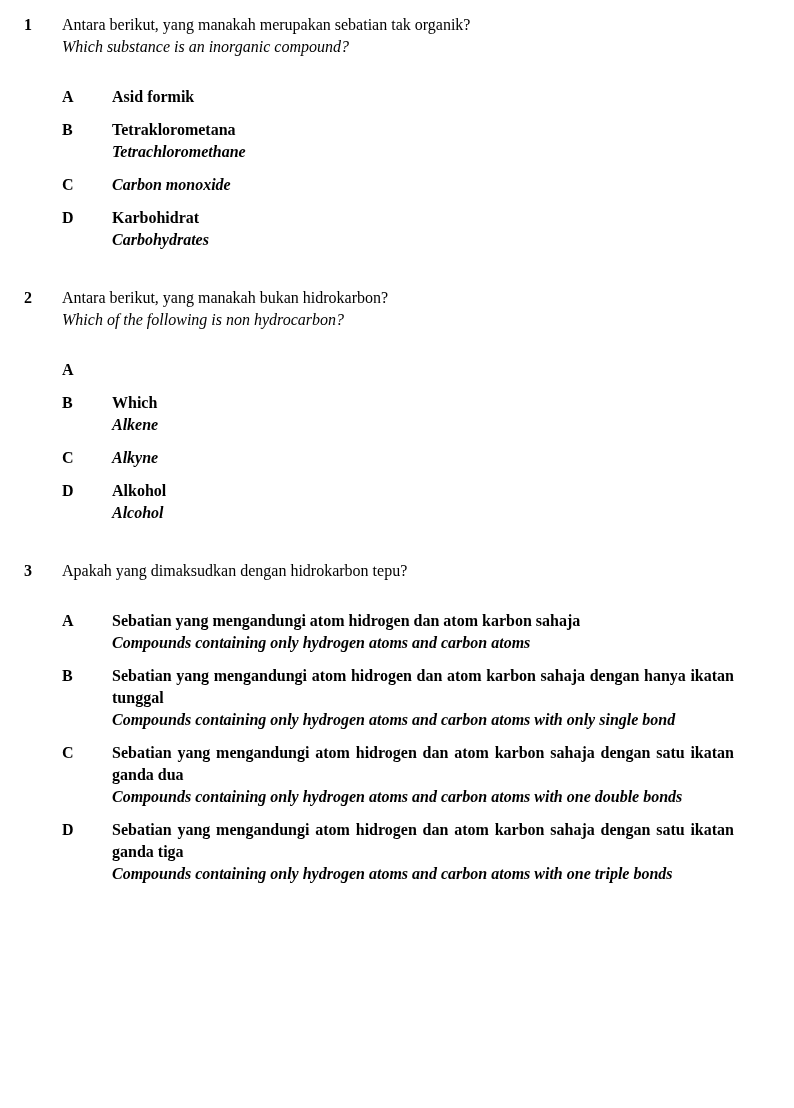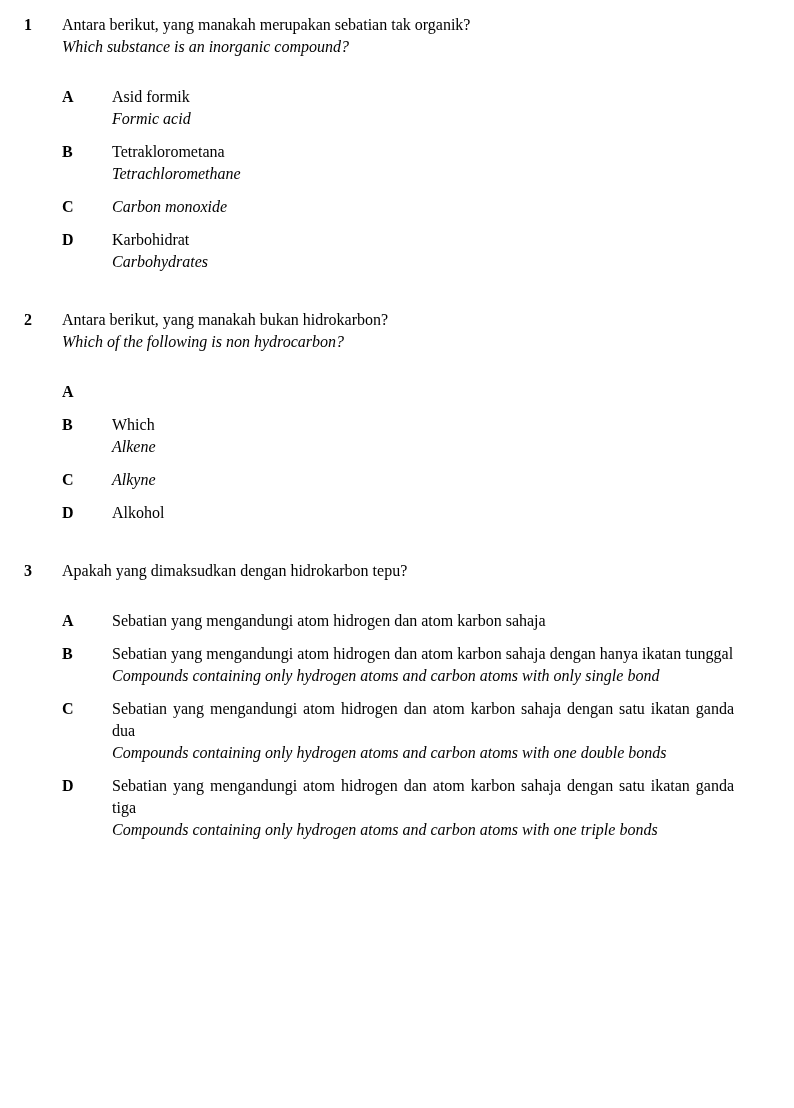--- a/index.html
+++ b/index.html
@@ -51,20 +51,21 @@
     margin-bottom: 0;
   }
   .opt-letter {
     width: 50px;
     flex: none;
     font-weight: bold;
   }
   .opt-text {
     flex: 1;
     text-align: justify;
+    font-weight: bold;
   }
   .english {
     font-style: italic;
   }
 </style>
 </head>
 <body>
 
 <main class="page">
   <div id="questions-container">
@@ -74,21 +75,20 @@
       <div class="q-text">
         <div class="malay">Antara berikut, yang manakah merupakan sebatian tak organik?</div>
         <div class="english">Which substance is an inorganic compound?</div>
       </div>
     </div>
     <div class="options">
   <div class="option">
     <div class="opt-letter">A</div>
     <div class="opt-text">
       <div class="malay">Asid formik</div>
-      <div class="english">Formic acid</div>
     </div>
   </div>
 
   <div class="option">
     <div class="opt-letter">B</div>
     <div class="opt-text">
       <div class="malay">Tetraklorometana</div>
       <div class="english">Tetrachloromethane</div>
     </div>
   </div>
@@ -137,37 +137,39 @@
     <div class="opt-letter">C</div>
     <div class="opt-text">
       <div class="english">Alkyne</div>
     </div>
   </div>
 
   <div class="option">
     <div class="opt-letter">D</div>
     <div class="opt-text">
       <div class="malay">Alkohol</div>
+      <div class="english">Alcohol</div>
     </div>
   </div>
 </div>
   </section>
 
   <section class="question">
     <div class="q-row">
       <div class="q-num">3</div>
       <div class="q-text">
         <div class="malay">Apakah yang dimaksudkan dengan hidrokarbon tepu?</div>
       </div>
     </div>
     <div class="options">
   <div class="option">
     <div class="opt-letter">A</div>
     <div class="opt-text">
       <div class="malay">Sebatian yang mengandungi atom hidrogen dan atom karbon sahaja</div>
+      <div class="english">Compounds containing only hydrogen atoms and carbon atoms</div>
     </div>
   </div>
 
   <div class="option">
     <div class="opt-letter">B</div>
     <div class="opt-text">
       <div class="malay">Sebatian yang mengandungi atom hidrogen dan atom karbon sahaja dengan hanya ikatan tunggal</div>
       <div class="english">Compounds containing only hydrogen atoms and carbon atoms with only single bond</div>
     </div>
   </div>

